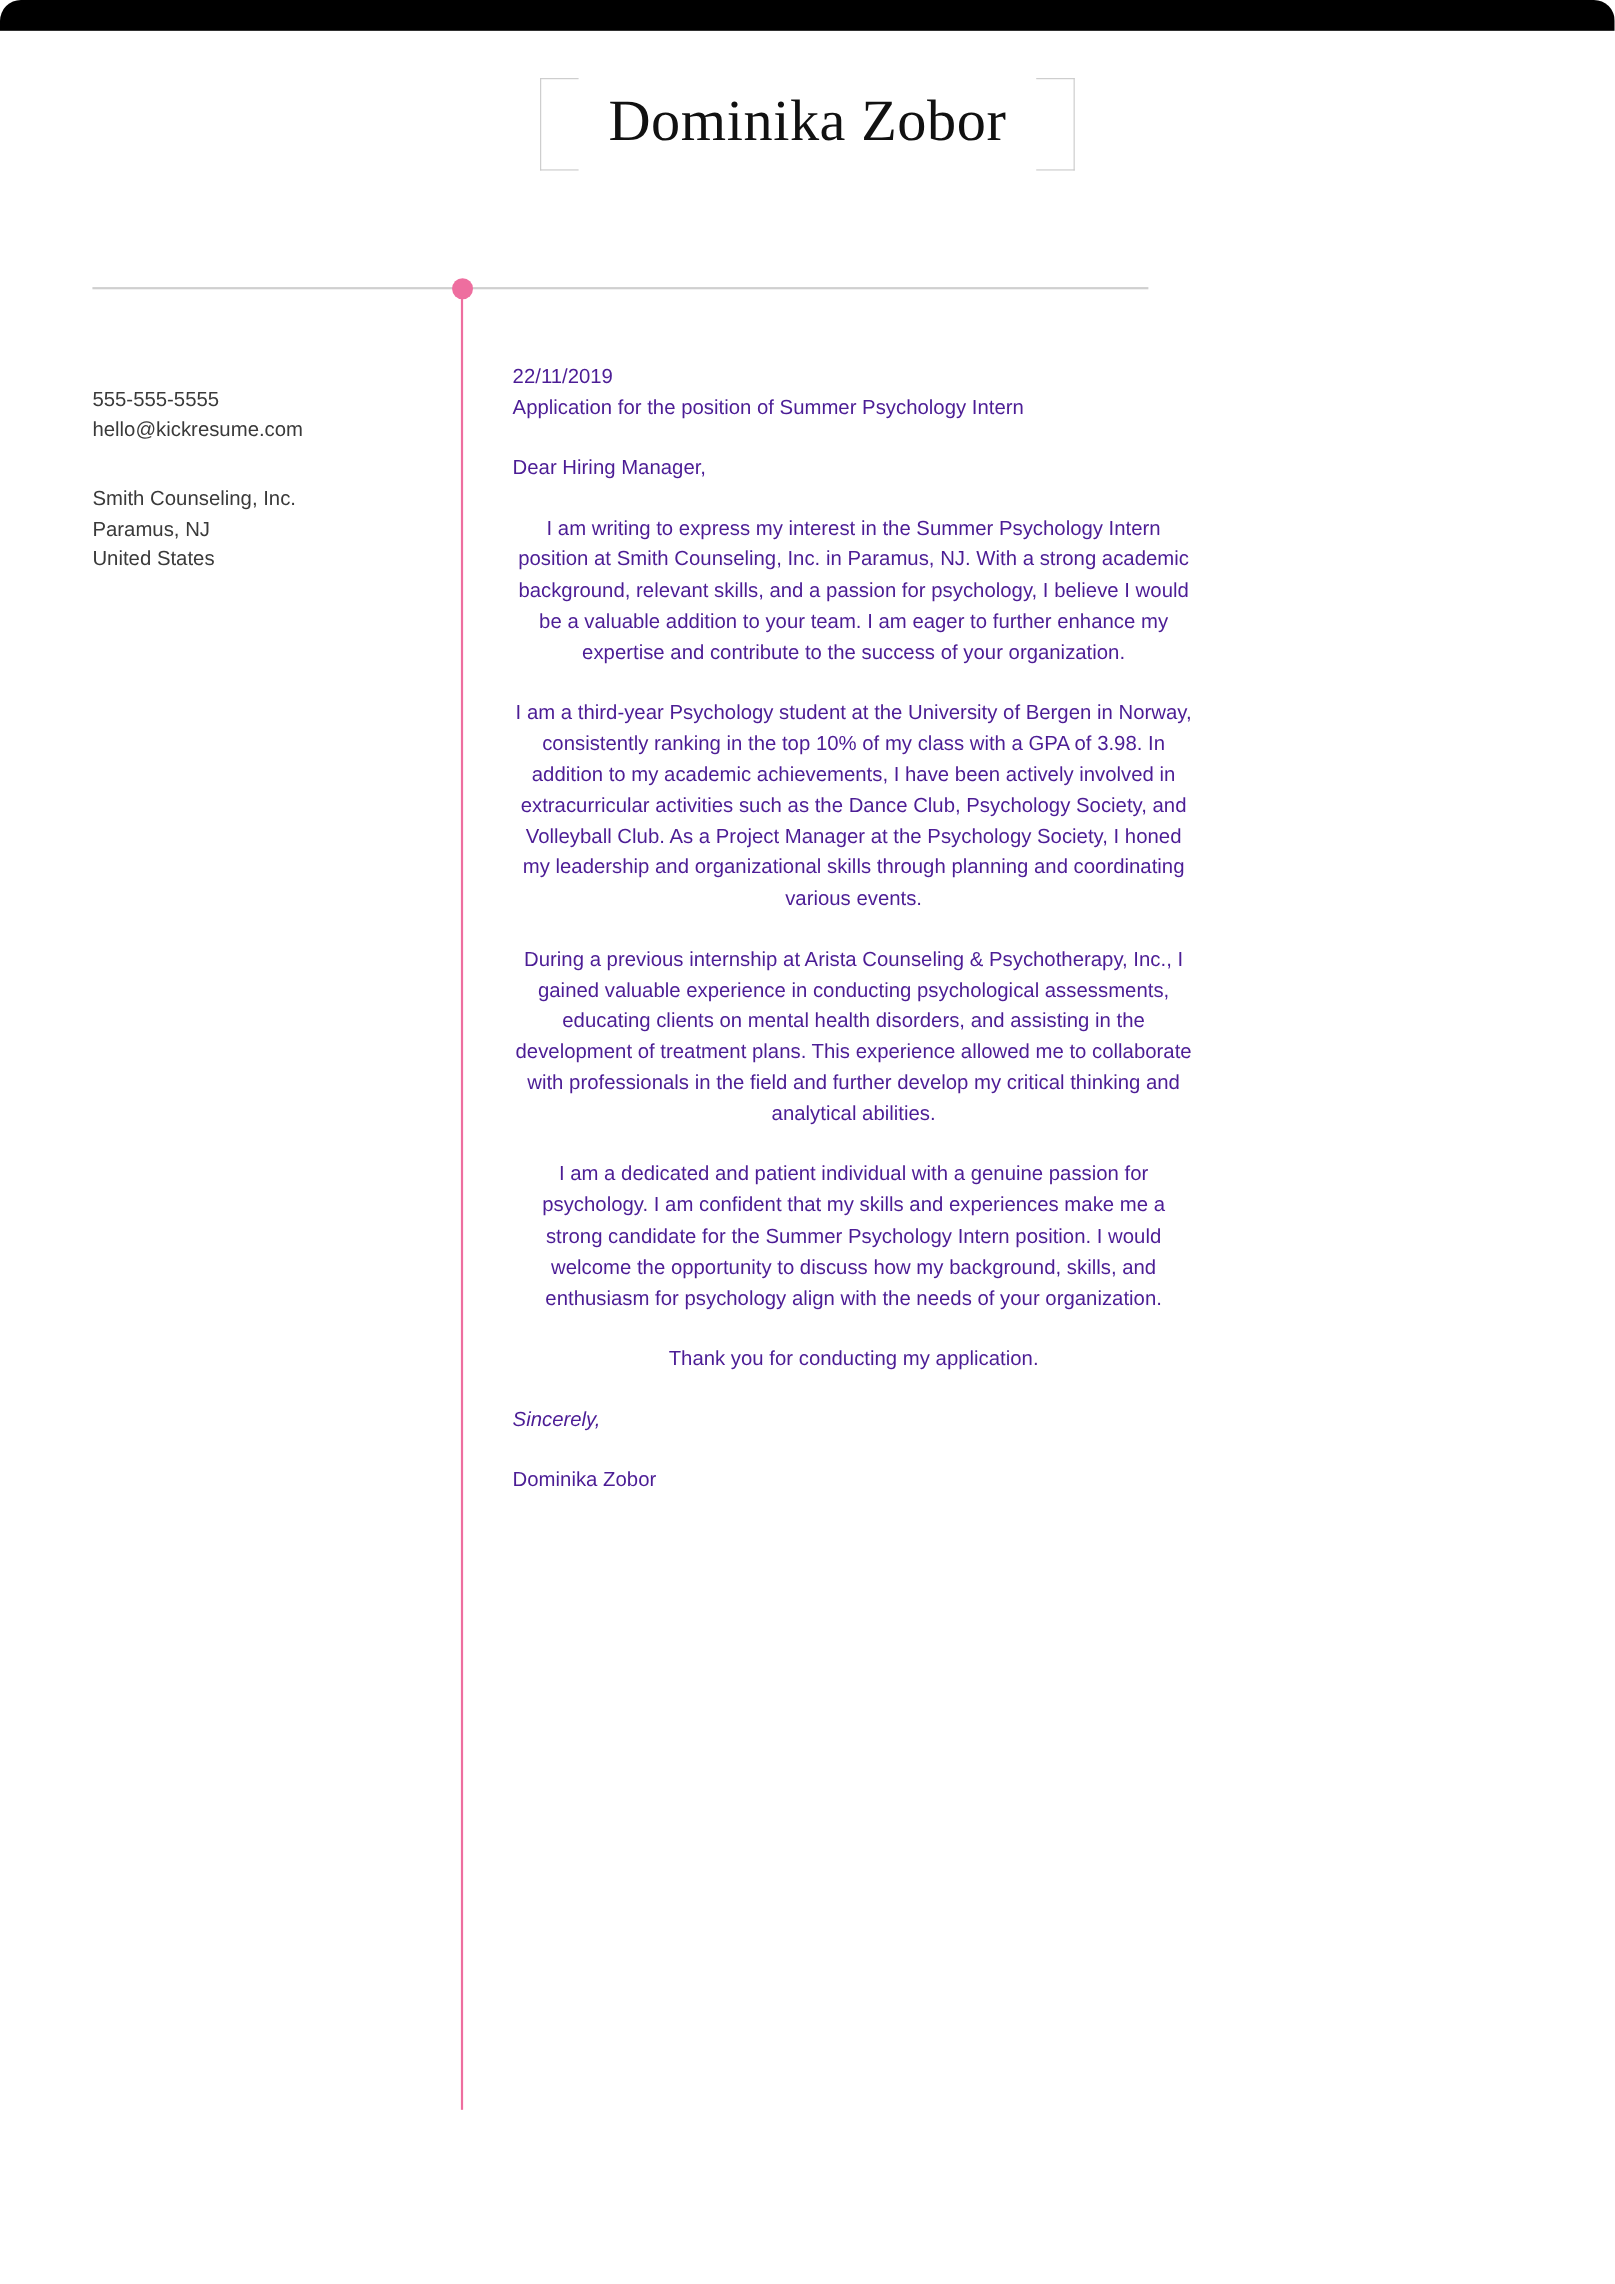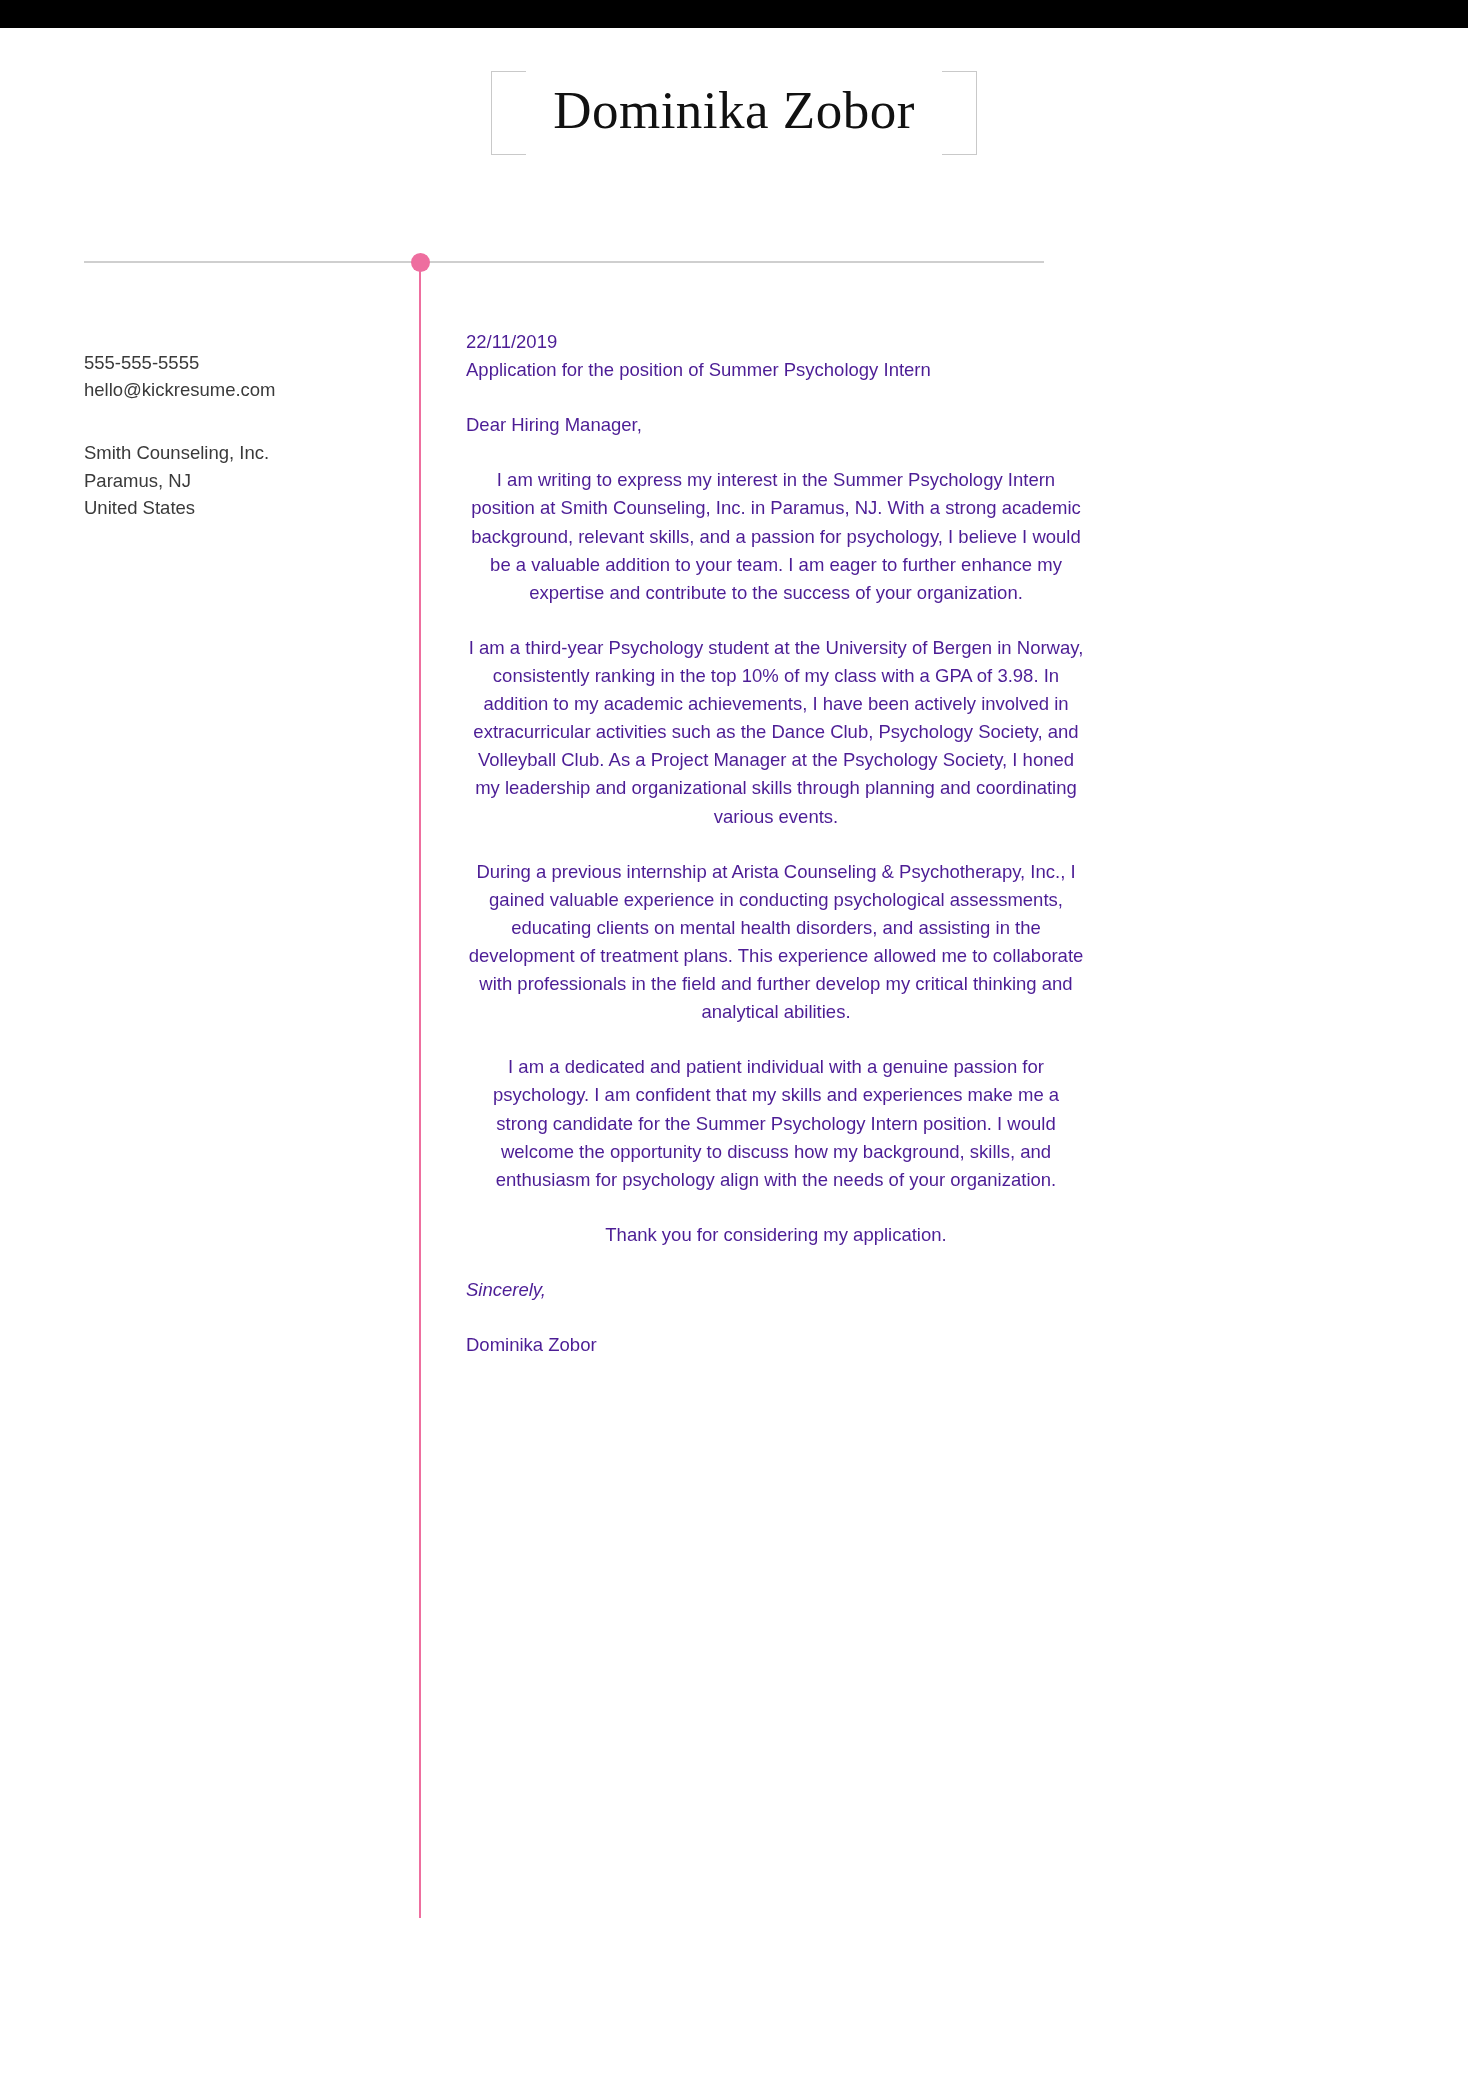--- a/index.html
+++ b/index.html
@@ -14,20 +14,21 @@
     -webkit-font-smoothing: antialiased;
   }
 
   .page {
     position: relative;
     width: 1468px;
     height: 2076px;
     background: #ffffff;
     overflow: hidden;
     margin: 0 auto;
+    border-radius: 19px;
   }
 
   
   .top-bar {
     position: absolute;
     left: 0;
     top: 0;
     width: 1468px;
     height: 28px;
     background: #000000;
@@ -203,19 +204,19 @@
     <div class="meta">
       <div class="meta-line">22/11/2019</div>
       <div class="meta-line">Application for the position of Summer Psychology Intern</div>
     </div>
     <div class="salutation">Dear Hiring Manager,</div>
     <div>
       <p>I am writing to express my interest in the Summer Psychology Intern position at Smith Counseling, Inc. in Paramus, NJ. With a strong academic background, relevant skills, and a passion for psychology, I believe I would be a valuable addition to your team. I am eager to further enhance my expertise and contribute to the success of your organization.</p>
       <p>I am a third-year Psychology student at the University of Bergen in Norway, consistently ranking in the top 10% of my class with a GPA of 3.98. In addition to my academic achievements, I have been actively involved in extracurricular activities such as the Dance Club, Psychology Society, and Volleyball Club. As a Project Manager at the Psychology Society, I honed my leadership and organizational skills through planning and coordinating various events.</p>
       <p>During a previous internship at Arista Counseling &amp; Psychotherapy, Inc., I gained valuable experience in conducting psychological assessments, educating clients on mental health disorders, and assisting in the development of treatment plans. This experience allowed me to collaborate with professionals in the field and further develop my critical thinking and analytical abilities.</p>
       <p>I am a dedicated and patient individual with a genuine passion for psychology. I am confident that my skills and experiences make me a strong candidate for the Summer Psychology Intern position. I would welcome the opportunity to discuss how my background, skills, and enthusiasm for psychology align with the needs of your organization.</p>
-      <p>Thank you for considering my application.</p>
+      <p>Thank you for conducting my application.</p>
     </div>
     <div class="closing">Sincerely,</div>
     <div class="signature">Dominika Zobor</div>
   </div>
 
 </div>
 
 </body></html>

